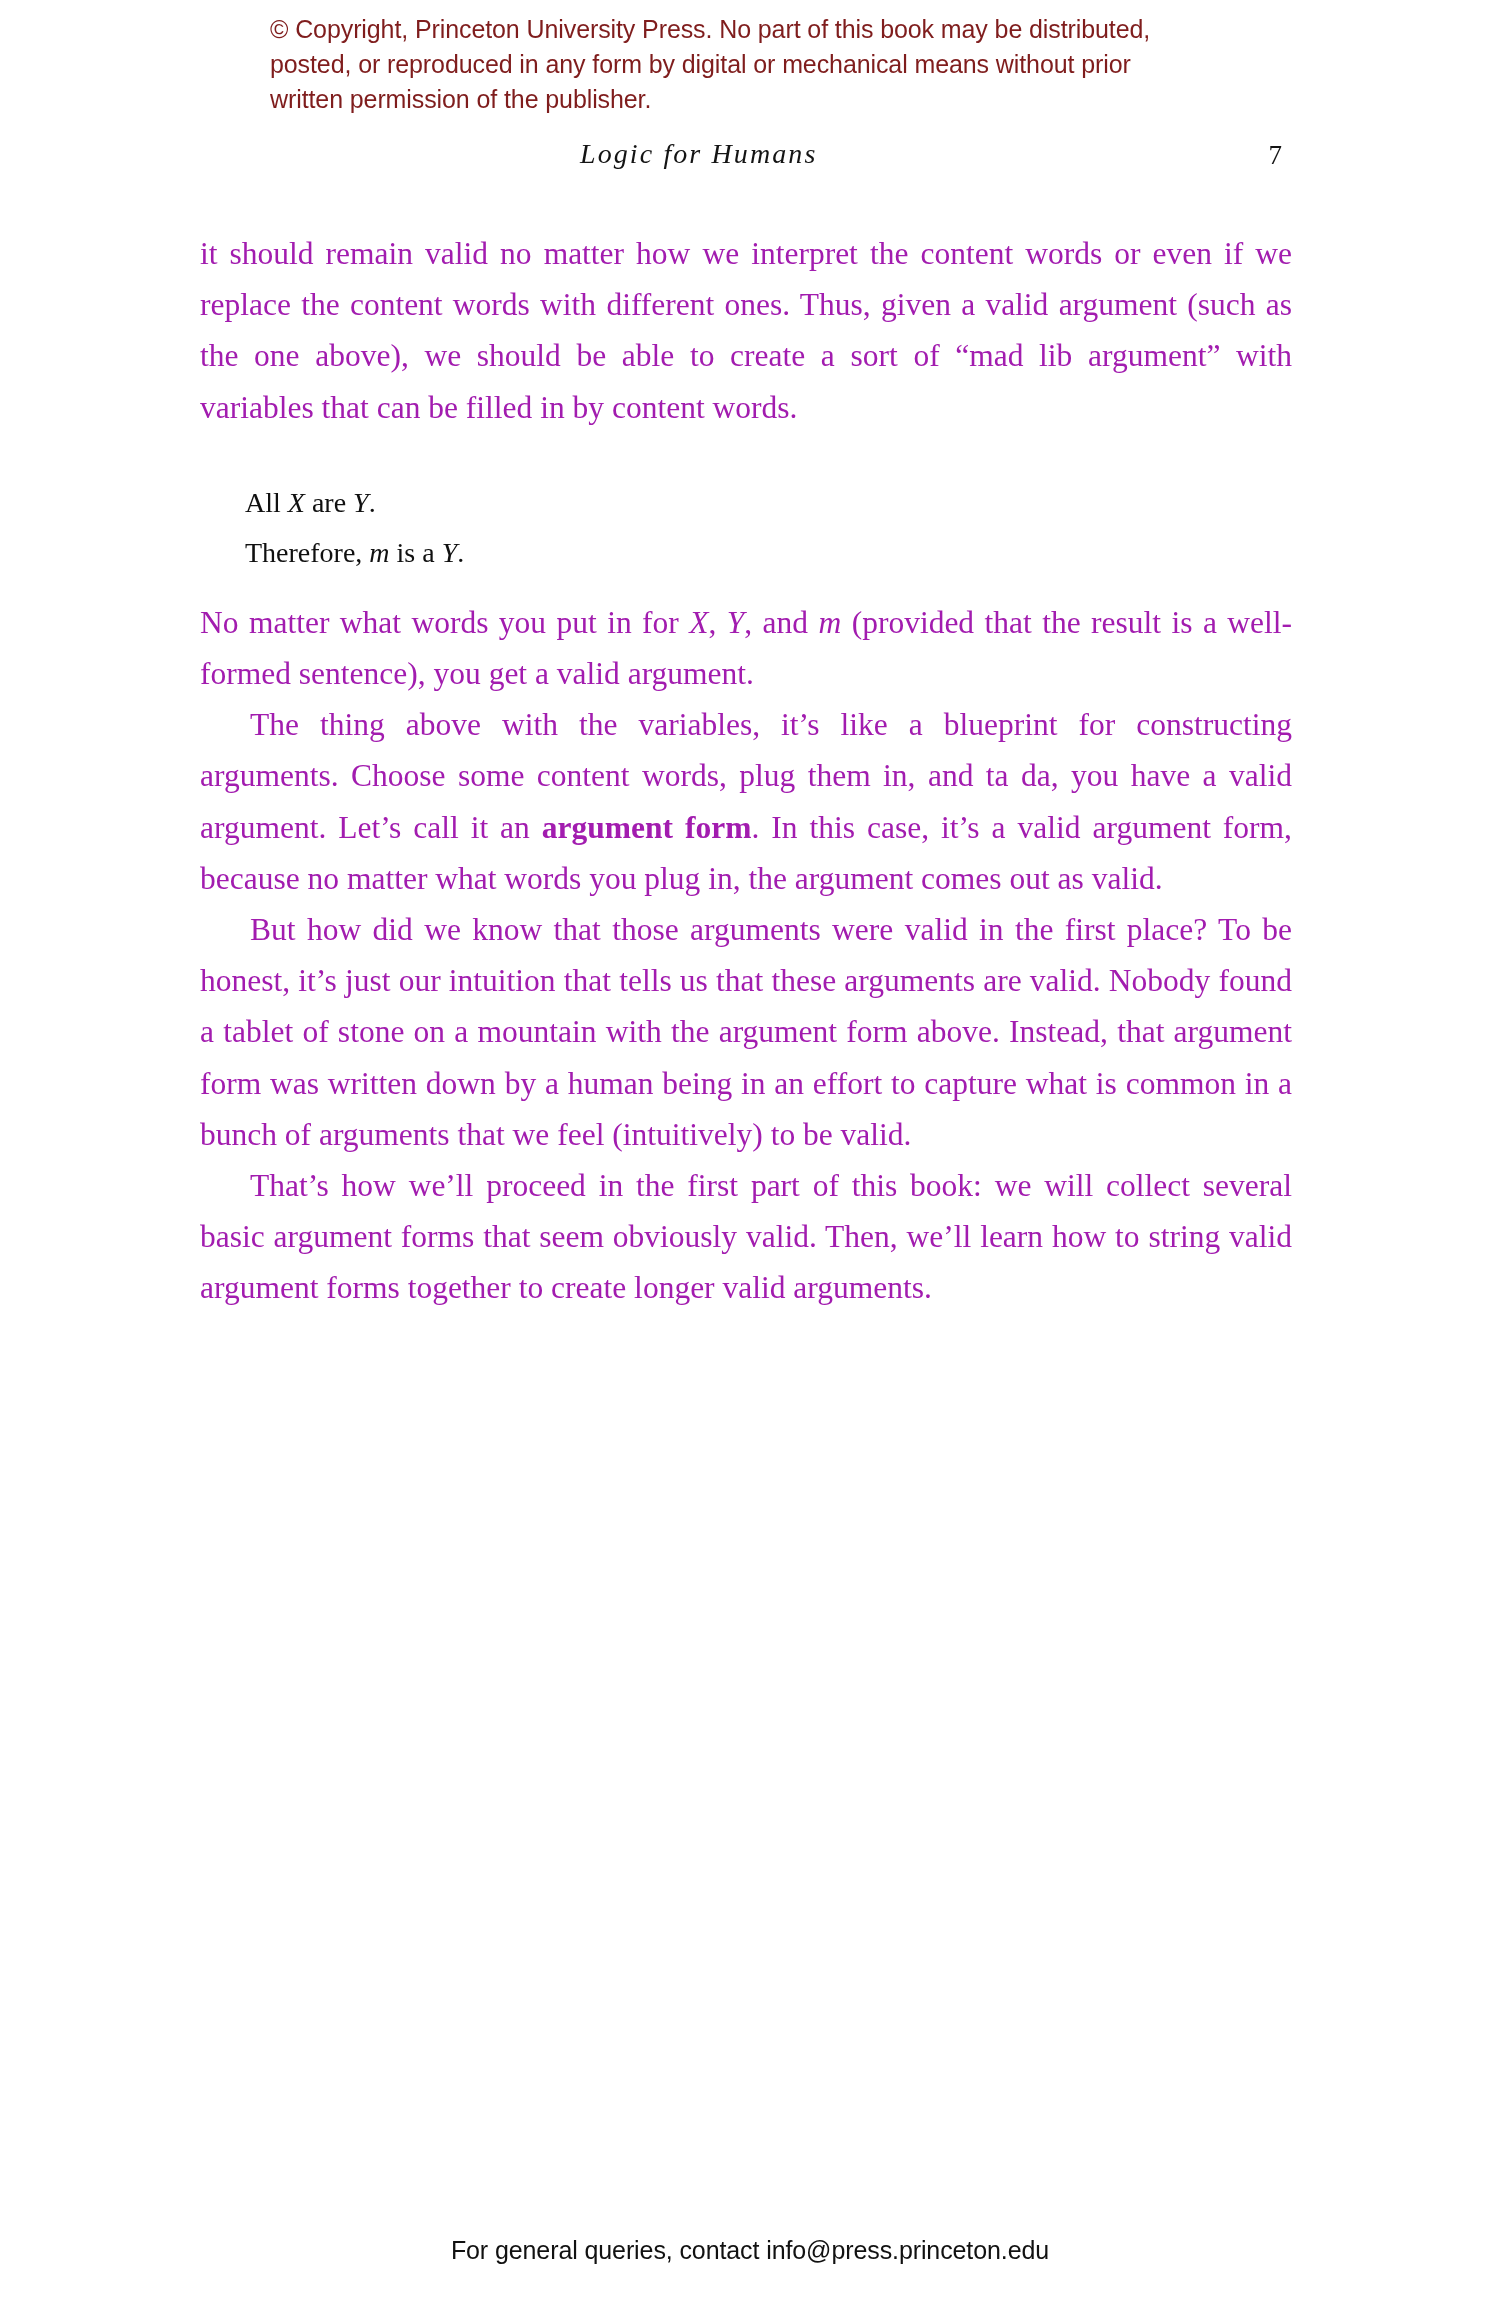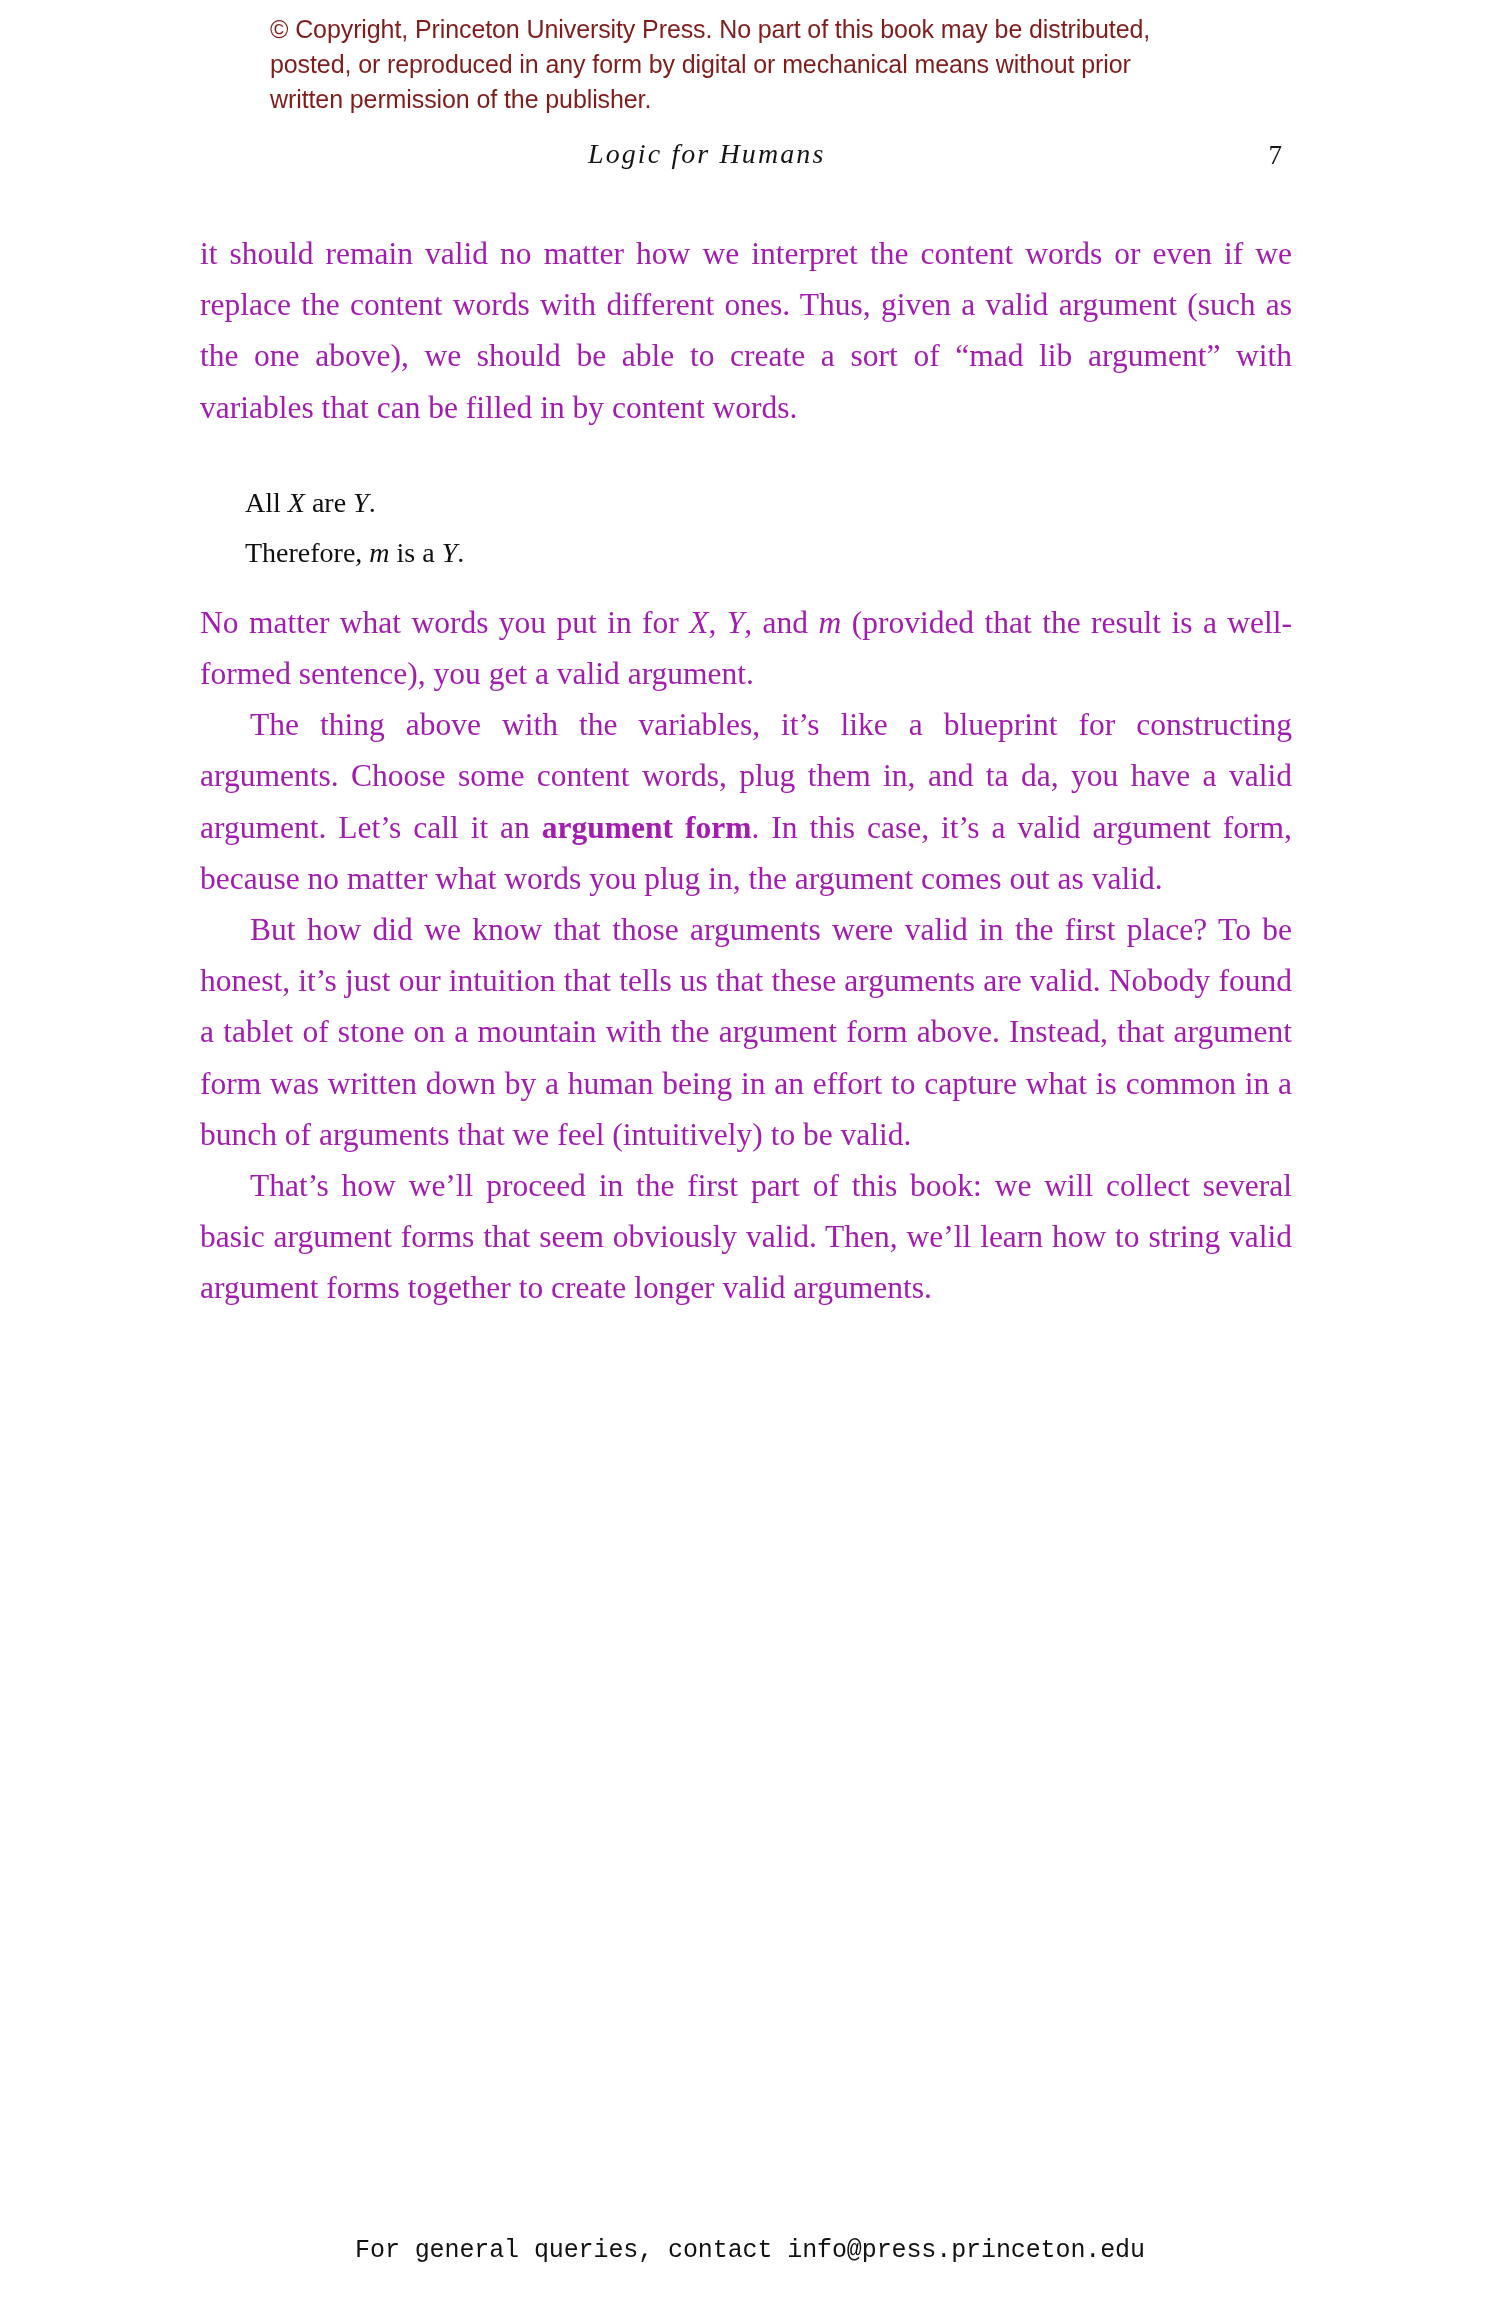--- a/index.html
+++ b/index.html
@@ -46,21 +46,20 @@
   }
   .running-head-title {
     position: absolute;
     left: 380px;
     top: 0;
     font-style: italic;
     font-size: 28px;
     letter-spacing: 2.1px;
     color: #141414;
     white-space: nowrap;
-    margin-left: 8px;
   }
   .running-head-folio {
     position: absolute;
     right: 8px;
     top: 2px;
     font-size: 27px;
     color: #141414;
   }
 
   
@@ -110,21 +109,21 @@
     white-space: nowrap;
   }
 
   
   .page-footer {
     position: absolute;
     left: 0;
     top: 2236px;
     width: 1500px;
     text-align: center;
-    font-family: Liberation Mono, monospace;
+    font-family: Liberation Sans, sans-serif;
     font-size: 25px;
     color: #111111;
     letter-spacing: -0.1px;
   }
 </style>
 </head>
 <body>
 
 <div class="page">
 

